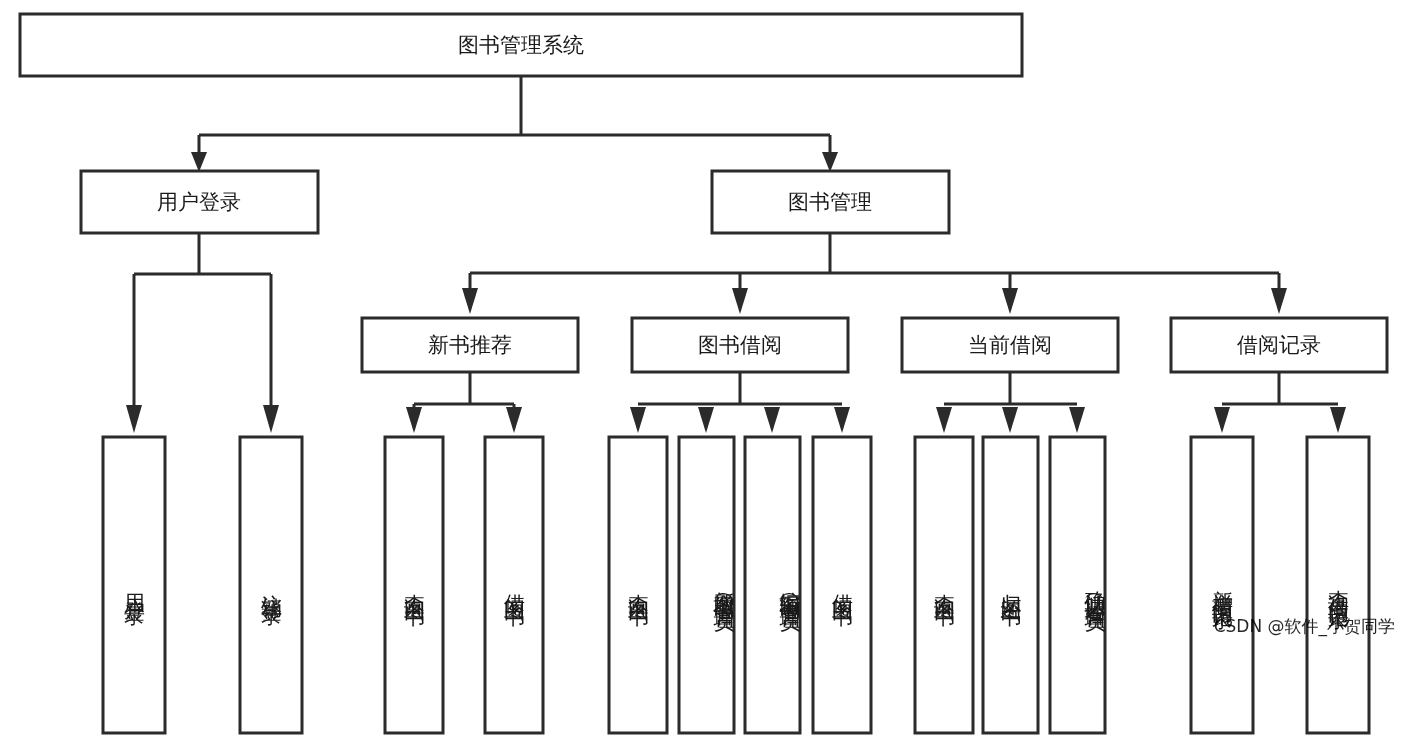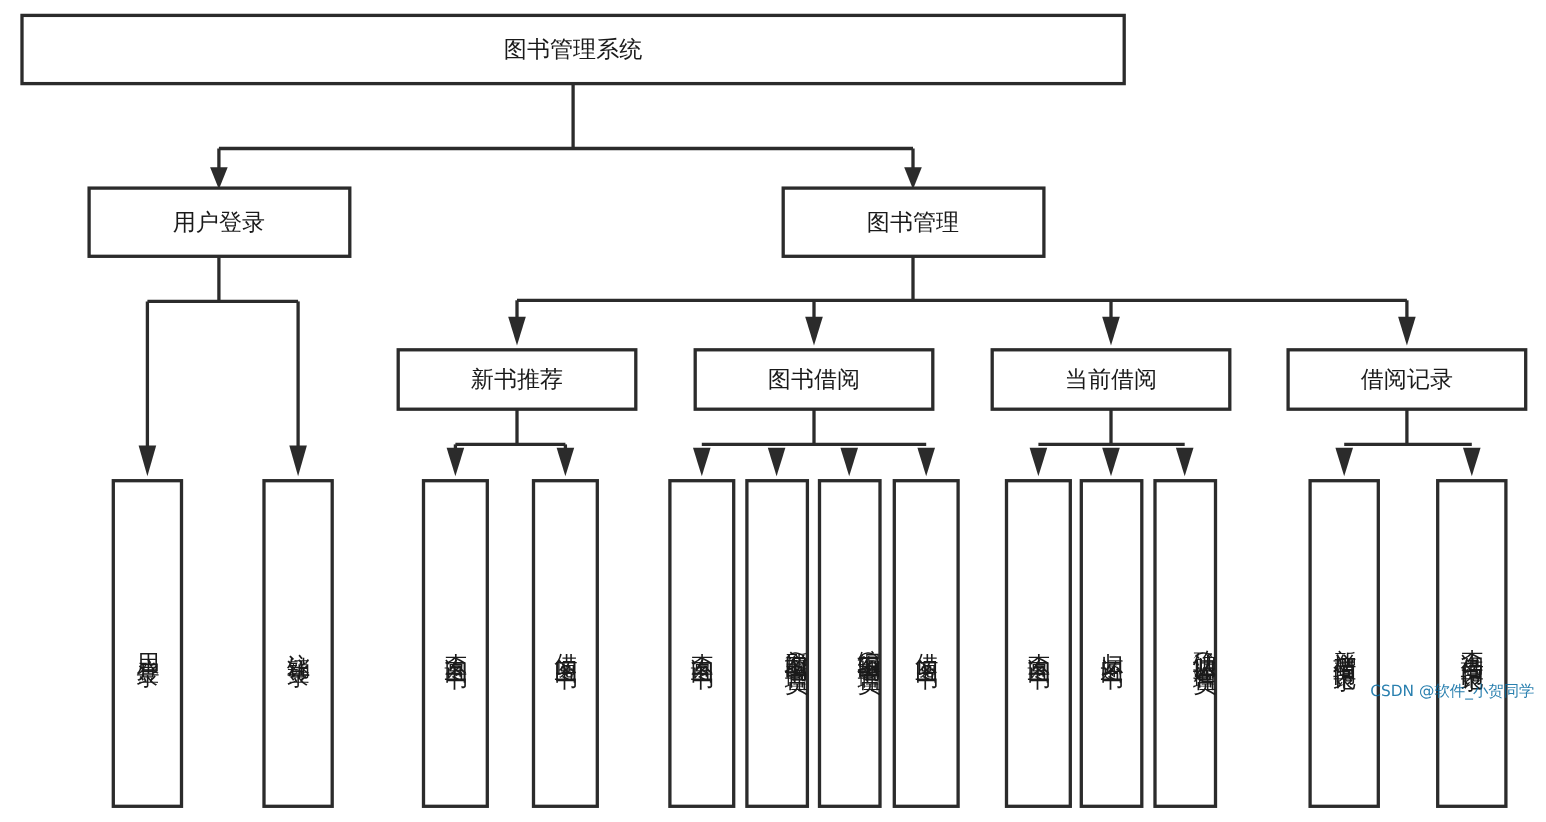--- a/index.html
+++ b/index.html
@@ -45,22 +45,22 @@
   }
   .arrow-head {
     fill: #2b2b2b;
     stroke: none;
   }
   .watermark {
     position: absolute;
     right: 10px;
     bottom: 4px;
     font-family: "DejaVu Sans", "Liberation Sans", sans-serif;
-    font-size: 14px;
-    color: #0369a1;
+    font-size: 17px;
+    color: #000000;
     opacity: 0.85;
     user-select: none;
     pointer-events: none;
     white-space: pre;
   }
 </style>
 </head>
 <body>
 
 <div id="diagram-root">

